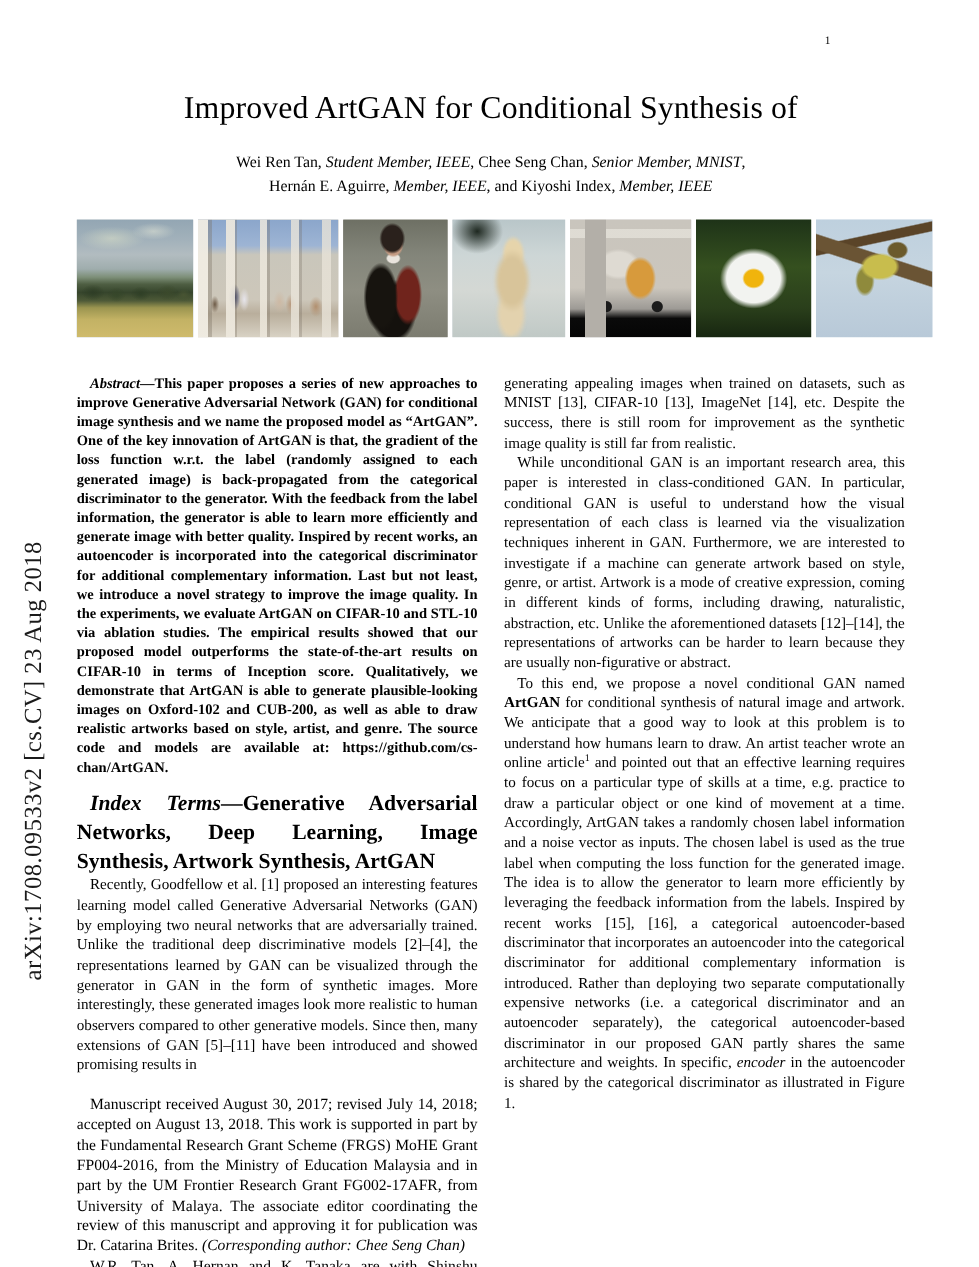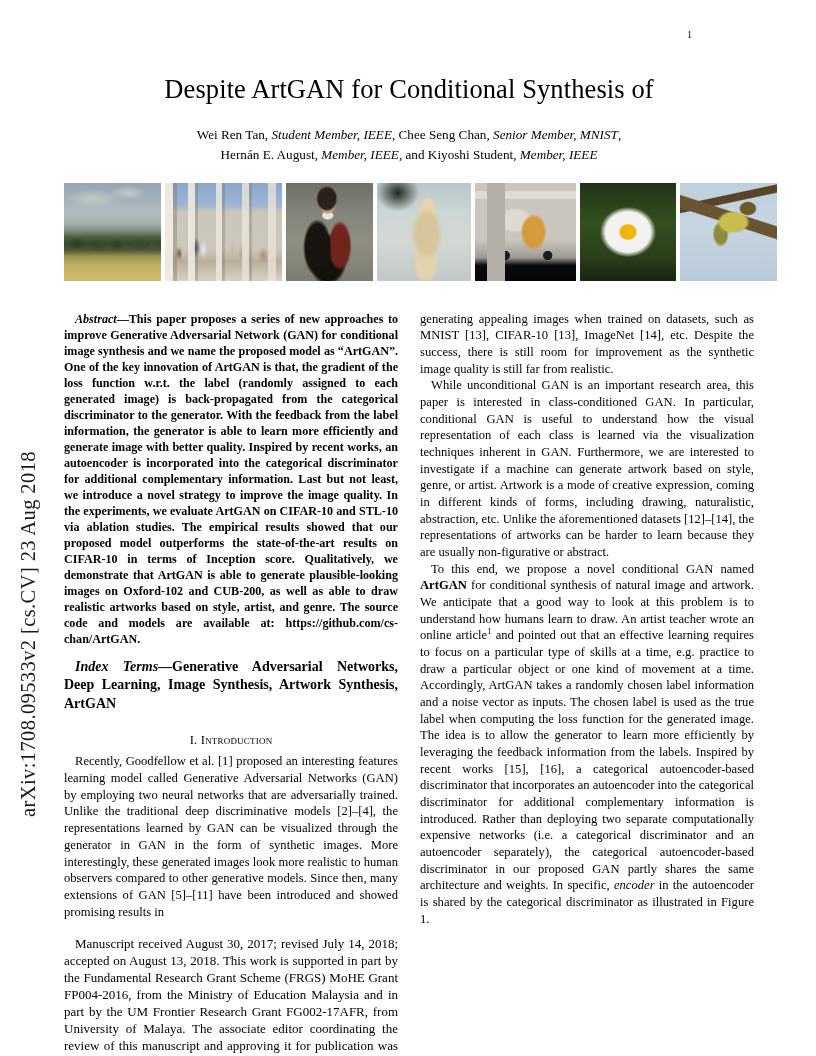--- a/index.html
+++ b/index.html
@@ -263,21 +263,21 @@
     line-height: 1.325;
     text-align: justify;
     text-indent: 11px;
   }
   .abstract .lead {
     font-style: italic;
     font-weight: bold;
   }
   .index-terms {
     font-weight: bold;
-    font-size: 14px;
+    font-size: 18px;
     line-height: 1.325;
     text-align: justify;
     text-indent: 11px;
     margin-top: 11px;
   }
   .index-terms .lead {
     font-style: italic;
     font-weight: bold;
   }
 
@@ -313,47 +313,46 @@
 
 <div id="arxiv-stamp">
   <span>arXiv:1708.09533v2  [cs.CV]  23 Aug 2018</span>
 </div>
 
 <div class="page">
 
   <div class="page-number">1</div>
 
   <h1 class="title">
-    <span class="line">Despite ArtGAN for Conditional Synthesis of</span>
+    <span class="line">Improved ArtGAN for Conditional Synthesis of</span>
   </h1>
 
   <div class="authors">
     <span class="line"><span>Wei Ren Tan, </span><i>Student Member, IEEE</i><span>, Chee Seng Chan, </span><i>Senior Member, MNIST</i><span>,</span></span>
-    <span class="line"><span>Hernán E. August, </span><i>Member, IEEE</i><span>, and Kiyoshi Student, </span><i>Member, IEEE</i></span>
+    <span class="line"><span>Hernán E. Aguirre, </span><i>Member, IEEE</i><span>, and Kiyoshi Index, </span><i>Member, IEEE</i></span>
   </div>
 
   <div class="teaser">
     <div class="cell im1"></div>
     <div class="cell im2"></div>
     <div class="cell im3"></div>
     <div class="cell im4"></div>
     <div class="cell im5"></div>
     <div class="cell im6"></div>
     <div class="cell im7"></div>
   </div>
 
   <div class="columns">
 
     <div class="col left">
 
       <div class="abstract"><span class="lead">Abstract</span><span>—</span><span>This paper proposes a series of new approaches to improve Generative Adversarial Network (GAN) for conditional image synthesis and we name the proposed model as “ArtGAN”. One of the key innovation of ArtGAN is that, the gradient of the loss function w.r.t. the label (randomly assigned to each generated image) is back-propagated from the categorical discriminator to the generator. With the feedback from the label information, the generator is able to learn more efficiently and generate image with better quality. Inspired by recent works, an autoencoder is incorporated into the categorical discriminator for additional complementary information. Last but not least, we introduce a novel strategy to improve the image quality. In the experiments, we evaluate ArtGAN on CIFAR-10 and STL-10 via ablation studies. The empirical results showed that our proposed model outperforms the state-of-the-art results on CIFAR-10 in terms of Inception score. Qualitatively, we demonstrate that ArtGAN is able to generate plausible-looking images on Oxford-102 and CUB-200, as well as able to draw realistic artworks based on style, artist, and genre. The source code and models are available at: https://github.com/cs-chan/ArtGAN.</span></div>
 
       <div class="index-terms"><span class="lead">Index Terms</span><span>—</span><span>Generative Adversarial Networks, Deep Learning, Image Synthesis, Artwork Synthesis, ArtGAN</span></div>
 
-      <div class="section-head"><span class="num">I.</span>&nbsp;<span>Introduction</span></div>
 
       <p class="indent">Recently, Goodfellow et al. [1] proposed an interesting features learning model called Generative Adversarial Networks (GAN) by employing two neural networks that are adversarially trained. Unlike the traditional deep discriminative models [2]–[4], the representations learned by GAN can be visualized through the generator in GAN in the form of synthetic images. More interestingly, these generated images look more realistic to human observers compared to other generative models. Since then, many extensions of GAN [5]–[11] have been introduced and showed promising results in</p>
 
       <div class="footnotes">
         <p class="first"><span>Manuscript received August 30, 2017; revised July 14, 2018; accepted on August 13, 2018. This work is supported in part by the Fundamental Research Grant Scheme (FRGS) MoHE Grant FP004-2016, from the Ministry of Education Malaysia and in part by the UM Frontier Research Grant FG002-17AFR, from University of Malaya. The associate editor coordinating the review of this manuscript and approving it for publication was Dr. Catarina Brites. </span><i>(Corresponding author: Chee Seng Chan)</i></p>
         <p>W.R. Tan, A. Hernan and K. Tanaka are with Shinshu University, Nagano, Japan. e-mail: {14st203c,ahernan,ktanaka}@shinshu-u.ac.jp</p>
 
       </div>
 
     </div>

